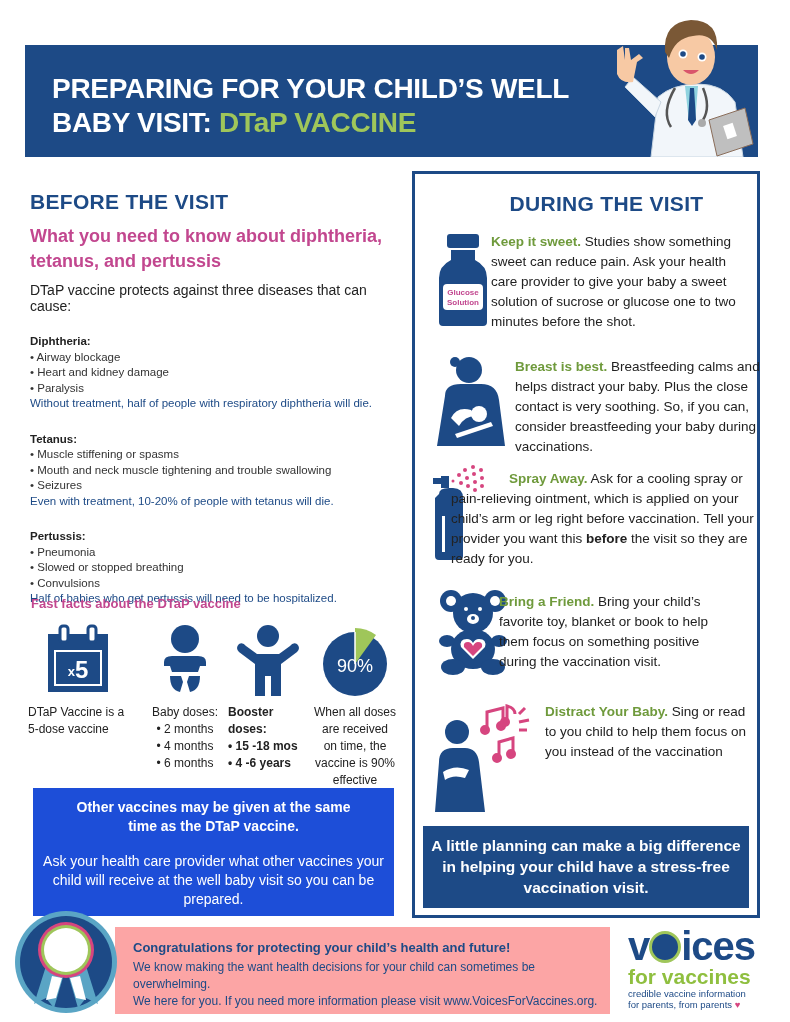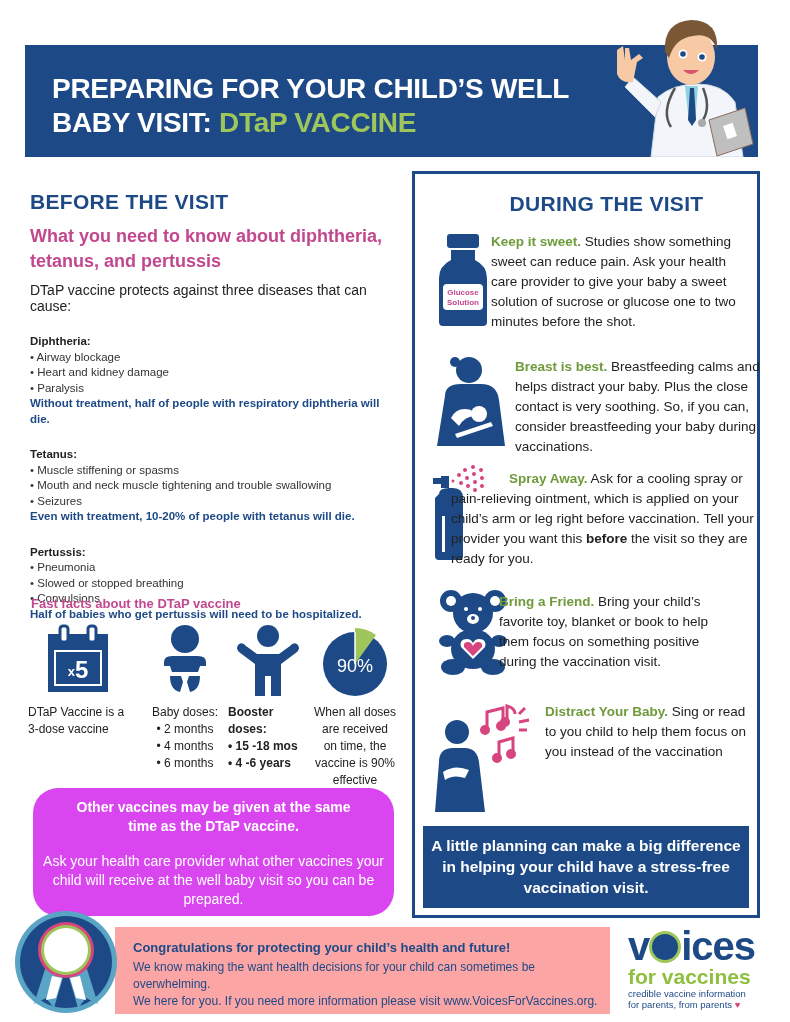--- a/index.html
+++ b/index.html
@@ -12,29 +12,29 @@
   .banner-title .accent { color: #9fc65a; }
   .doctor { position: absolute; left: 603px; top: 2px; width: 160px; height: 155px; }
 
   
   .before { position: absolute; left: 30px; top: 190px; width: 370px; }
   .h-section { color: #1d4a86; font-weight: bold; font-size: 21px; letter-spacing: 0.3px; }
   .h-sub { color: #c2478f; font-weight: bold; font-size: 18px; line-height: 25px; margin-top: 10px; }
   .intro { font-size: 14px; color: #222; margin-top: 8px; }
   .disease { margin-top: 20px; font-size: 11.5px; line-height: 15.5px; color: #333; }
   .disease .dname { font-weight: bold; color: #222; }
-  .disease .note { font-weight: bold; color: #1d4a86; }
+  .disease .note { font-weight: normal; color: #1d4a86; }
   .disease .bullet::before { content: "• "; }
 
   .fast-title { position: absolute; left: 31px; top: 596px; color: #c2478f; font-weight: bold; font-size: 13px; text-align: right; }
   .fact { position: absolute; top: 624px; text-align: center; font-size: 12px; line-height: 17px; color: #222; }
   .fact .icon { height: 74px; display: flex; justify-content: center; align-items: flex-start; margin-bottom: 6px; }
   .fact .txt { white-space: pre-line; }
 
-  .other-box { position: absolute; left: 33px; top: 788px; width: 361px; height: 128px; background: #d946ef; color: #fff; text-align: center; border-radius: 25px; }
+  .other-box { position: absolute; left: 33px; top: 788px; width: 361px; height: 128px; background: #1d4ed8; color: #fff; text-align: center; }
   .other-box .b { font-weight: bold; font-size: 14px; line-height: 19px; margin-top: 10px; padding: 0 40px; }
   .other-box .r { font-size: 14px; line-height: 19px; margin-top: 16px; padding: 0 8px; text-align: center; }
 
   
   .during { position: absolute; left: 412px; top: 171px; width: 348px; height: 747px; border: 3px solid #1d4a86; background: #fff; }
   .during-title { position: absolute; left: 0; width: 100%; top: 18px; text-align: center; color: #1d4a86; font-weight: bold; font-size: 21px; letter-spacing: 0.3px; padding-left: 41px; }
   .tip { position: absolute; font-size: 13.5px; line-height: 20px; color: #222; }
   .tip .lead { color: #6f9a3c; font-weight: bold; }
   .tip b { font-weight: bold; }
   .tip-icon { position: absolute; }
@@ -120,21 +120,21 @@
   <div class="icon">
     <svg width="64" height="70" viewBox="0 0 64 70">
       <rect x="2" y="10" width="60" height="58" fill="#1d4a86"></rect>
       <rect x="14" y="2" width="8" height="16" rx="3" fill="#fff" stroke="#1d4a86" stroke-width="3"></rect>
       <rect x="42" y="2" width="8" height="16" rx="3" fill="#fff" stroke="#1d4a86" stroke-width="3"></rect>
       <rect x="9" y="27" width="46" height="34" fill="none" stroke="#fff" stroke-width="2"></rect>
       <text x="32" y="54" text-anchor="middle" fill="#fff" font-family="Liberation Sans, sans-serif" font-weight="bold"><tspan font-size="13" dy="-2">x</tspan><tspan font-size="24" dy="2">5</tspan></text>
     </svg>
   </div>
   <div class="txt" style="text-align:left;">DTaP Vaccine is a
-3-dose vaccine</div>
+5-dose vaccine</div>
 </div>
 
 <div class="fact" style="left:140px; width:90px;">
   <div class="icon">
     <svg width="50" height="70" viewBox="0 0 50 70">
       <circle cx="25" cy="15" r="14" fill="#1d4a86"></circle>
       <path d="M4 38 Q4 32 12 32 L38 32 Q46 32 46 38 L46 42 L40 42 L38 48 L12 48 L10 42 L4 42 Z" fill="#1d4a86"></path>
       <path d="M10 52 Q10 66 20 68 L23 58 L21 52 Z" fill="#1d4a86"></path>
       <path d="M40 52 Q40 66 30 68 L27 58 L29 52 Z" fill="#1d4a86"></path>
     </svg>

